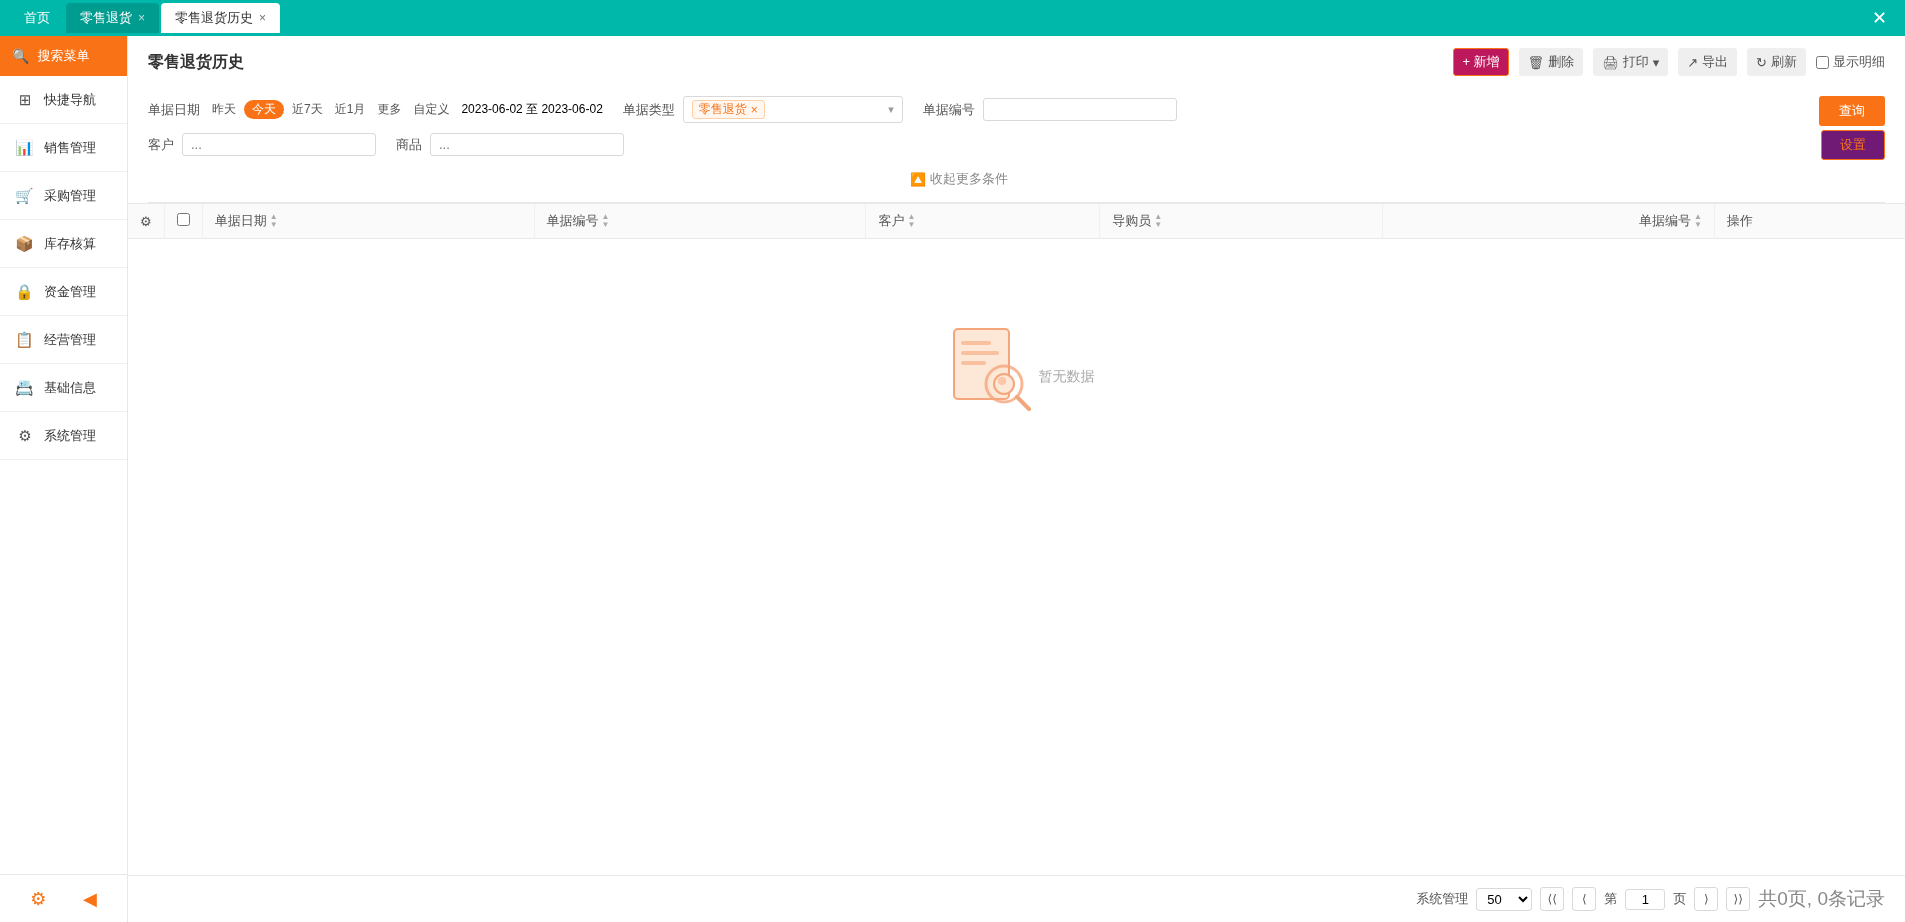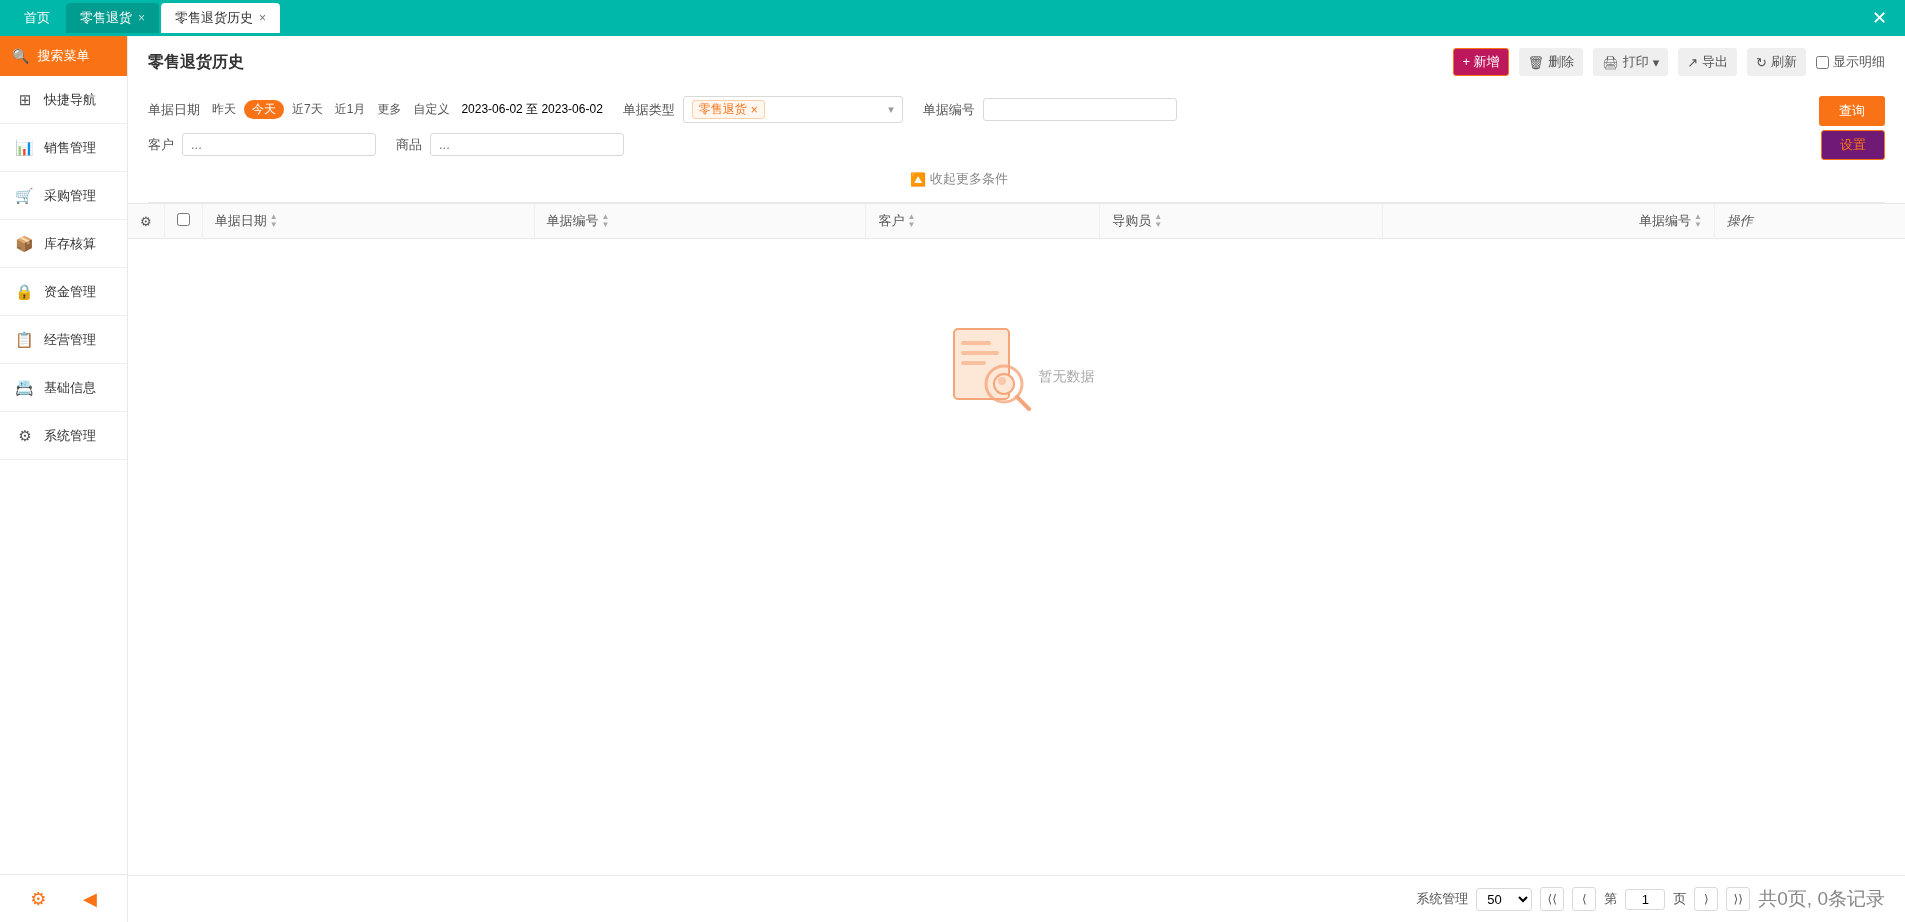--- a/index.html
+++ b/index.html
@@ -57,21 +57,21 @@
     
     .query-btn { background: #f97316; color: #fff; border: none; border-radius: 3px; padding: 6px 20px; font-size: 13px; cursor: pointer; margin-left: 29px; }
     .setting-btn { background: #701a75; color: #f97316; border: 1px solid #f97316; border-radius: 3px; padding: 5px 18px; font-size: 13px; cursor: pointer; margin-top: 4px; }
     .right-btns { display: flex; flex-direction: column; align-items: flex-end; justify-content: center; }
 
     
     .table-container { flex: 1; overflow: auto; background: #fff; margin: 0; }
     .data-table { width: 100%; border-collapse: collapse; font-size: 13px; }
     .data-table thead tr { background: #fafafa; border-bottom: 1px solid #e8e8e8; }
     .data-table th { padding: 8px 12px; text-align: left; color: #555; font-weight: normal; border-right: 1px solid #f0f0f0; white-space: nowrap; }
-    .data-table th:last-child { border-right: none; font-style: italic; }
+    .data-table th:last-child { border-right: none; }
     .data-table td { padding: 8px 12px; border-bottom: 1px solid #f0f0f0; color: #333; }
     .th-sort { display: flex; align-items: center; gap: 3px; cursor: pointer; }
     .sort-arrows { display: flex; flex-direction: column; font-size: 8px; color: #aaa; line-height: 1; }
     .th-settings { width: 36px; text-align: center; cursor: pointer; color: #888; }
     .th-checkbox { width: 36px; text-align: center; }
 
     
     .empty-state { display: flex; align-items: center; justify-content: center; padding: 80px 0; }
     .empty-icon { width: 100px; height: 100px; margin-bottom: 16px; }
     .empty-text { color: #aaa; font-size: 14px; }

